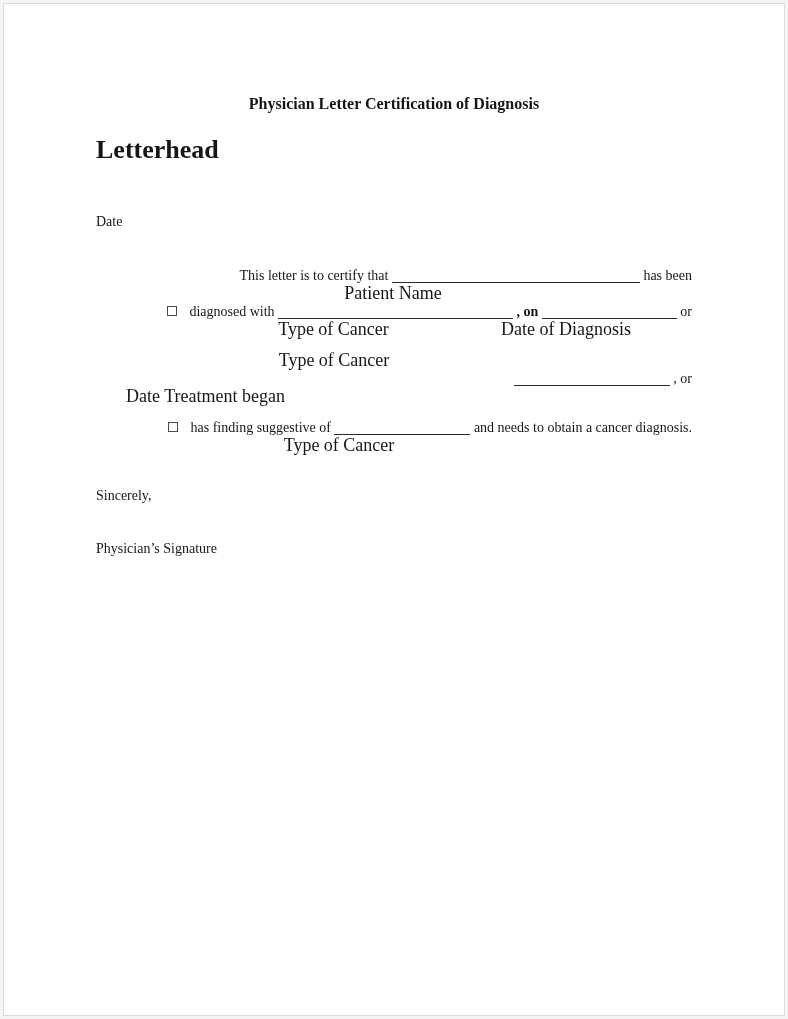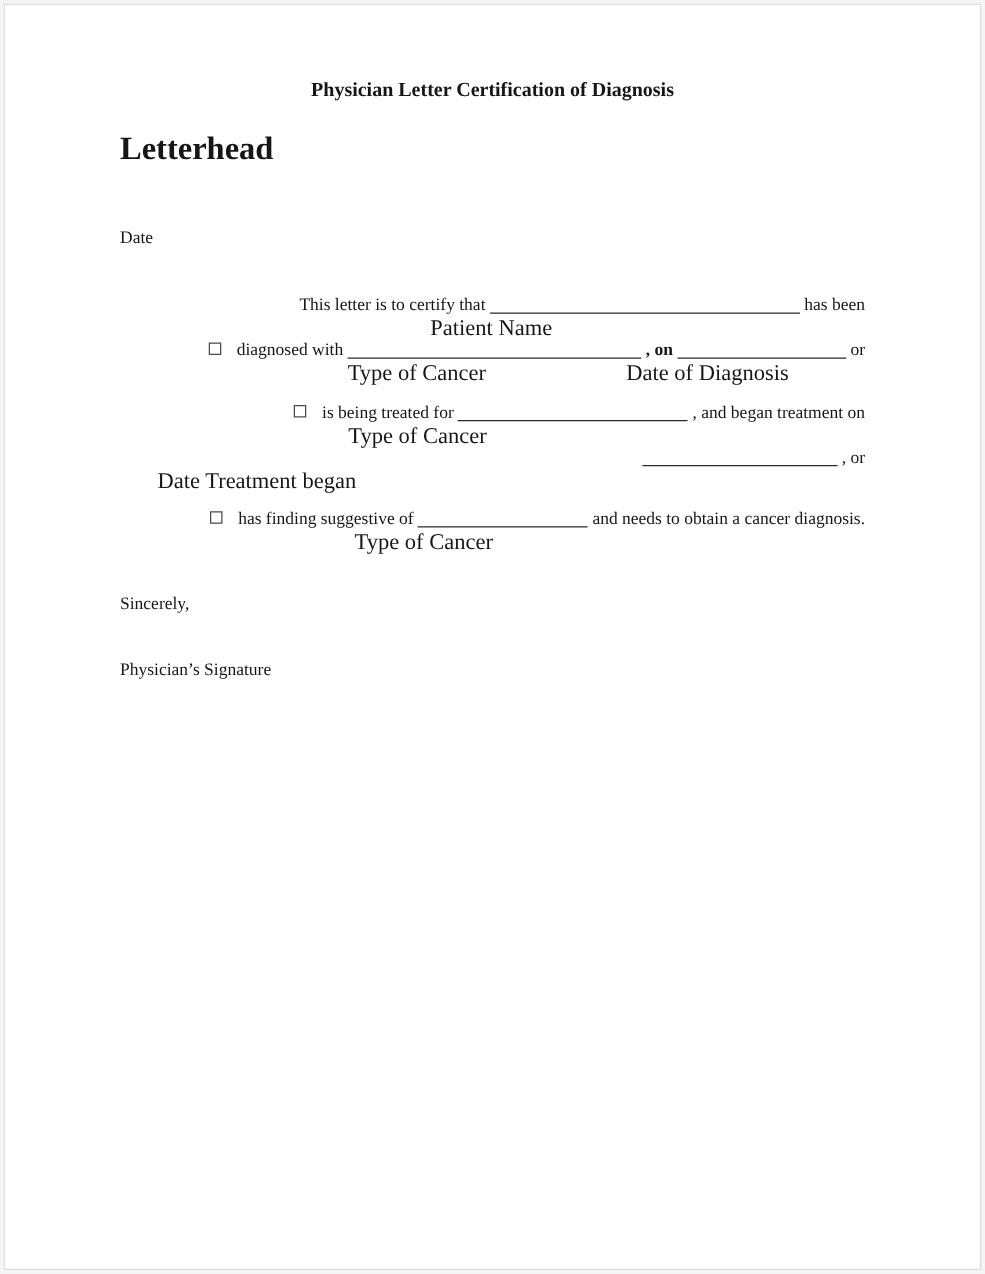--- a/index.html
+++ b/index.html
@@ -12,21 +12,21 @@
   }
   .page {
     position:absolute; left:3px; top:3px;
     width:780px; height:1011px;
     background:#ffffff;
     border:1px solid #dcdcdc;
     overflow:hidden;
   }
   .content { padding:0 92px; font-size:14px; }
 
-  .title { margin-top:59px; font-size:16px; font-weight:bold; text-align:center; line-height:20px; }
+  .title { margin-top:90px; font-size:16px; font-weight:bold; text-align:center; line-height:20px; }
   .letterhead { margin-top:25px; font-size:26px; font-weight:bold; line-height:22px; }
   .sender { margin-top:72px; }
   .sender div { line-height:18px; }
   .date { margin-top:52px; line-height:18px; }
   .salutation { margin-top:35px; line-height:18px; }
 
   .certify { margin-top:35px; }
   .opt1 { margin-top:0; }
   .opt2 { margin-top:14px; }
   .opt3 { margin-top:13px; }
@@ -85,26 +85,20 @@
         <span class="blank bw135"></span>
         <span>or</span>
       </div>
       <div class="caprow">
         <span class="cap cap-toc1">Type of Cancer</span>
         <span class="cap cap-dod">Date of Diagnosis</span>
       </div>
     </div>
 
     <div class="opt2">
-      <div class="row">
-        <span class="cb"></span>
-        <span>is being treated for</span>
-        <span class="blank bw184"></span>
-        <span>, and began treatment on</span>
-      </div>
       <div class="caprow">
         <span class="cap cap-toc2">Type of Cancer</span>
       </div>
       <div class="row">
         <span class="blank bw156"></span>
         <span>, or</span>
       </div>
       <div class="caprow">
         <span class="cap cap-dtb">Date Treatment began</span>
       </div>

